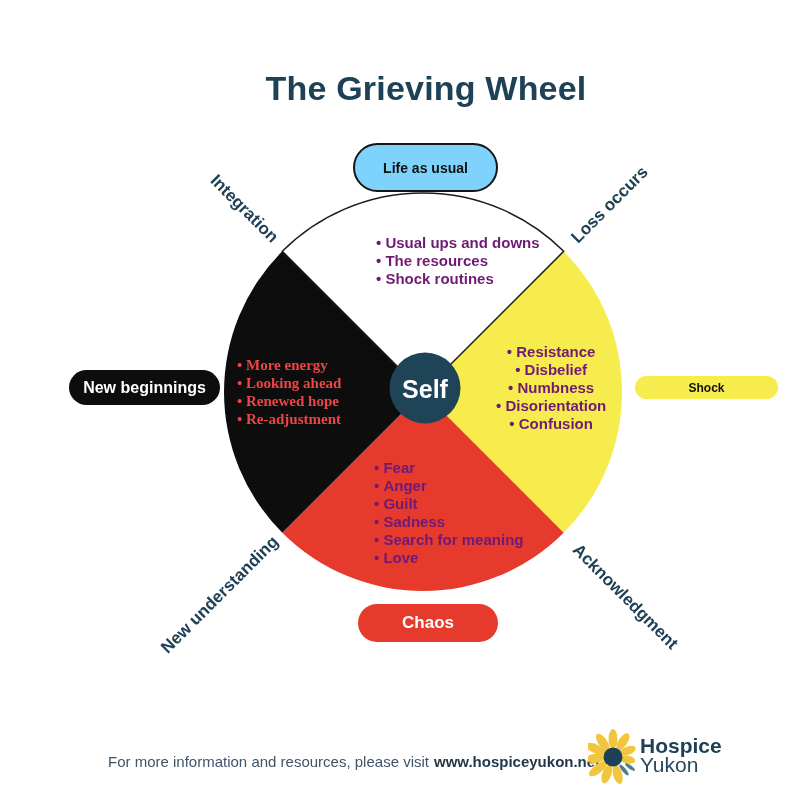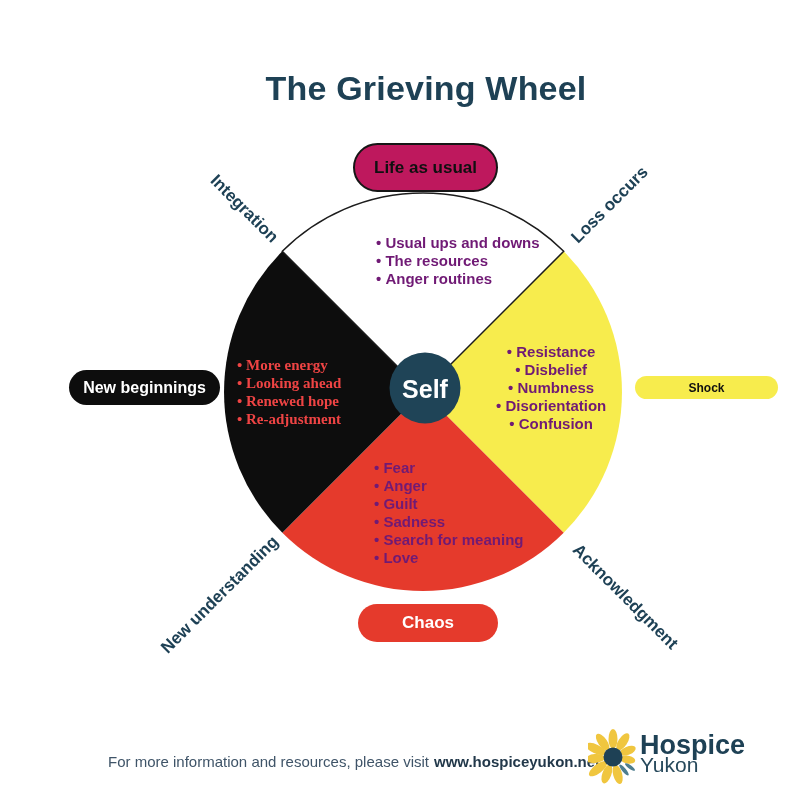--- a/index.html
+++ b/index.html
@@ -20,21 +20,21 @@
     margin-left:40px;
   }
   .title{
     position:absolute;left:0;top:69px;width:772px;text-align:center;
     font-size:34px;font-weight:700;color:var(--ink);letter-spacing:.2px;
   }
   .pill{
     position:absolute;display:flex;align-items:center;justify-content:center;
     border-radius:999px;font-weight:700;box-sizing:border-box;white-space:nowrap;
   }
-  .pill-life{left:313px;top:143px;width:145px;height:49px;background:#be185d;border:2px solid #161616;color:#101010;font-size:17px;}
+  .pill-life{left:313px;top:143px;width:145px;height:49px;background:#7dd3fc;border:2px solid #161616;color:#101010;font-size:14px;}
   .pill-newb{left:29px;top:370px;width:151px;height:35px;background:var(--blk);color:#fff;font-size:16px;}
   .pill-shock{left:595px;top:376px;width:143px;height:23px;background:var(--yellow);color:#101010;font-size:12px;}
   .pill-chaos{left:318px;top:604px;width:140px;height:38px;background:var(--red);color:#fff;font-size:17px;}
   .wheel{position:absolute;left:182px;top:191px;width:402px;height:402px;}
   .wheel svg{position:absolute;left:0;top:0;}
   .qlist{
     position:absolute;margin:0;padding:0;list-style:none;
     font-size:15px;line-height:18px;font-weight:700;color:#701a75;white-space:nowrap;
   }
   .qlist li::before{content:"\2022\00a0";}
@@ -55,21 +55,21 @@
   .lbl-loss{left:570px;top:205px;}
   .lbl-newund{left:180px;top:595px;}
   .lbl-ack{left:585px;top:597px;}
   .footer{
     position:absolute;left:68px;top:753px;font-size:15px;color:var(--footer-ink);white-space:nowrap;
   }
   .footer .site{font-weight:700;color:var(--footer-bold);margin-left:5px;}
   .logo{position:absolute;left:548px;top:722px;width:160px;height:66px;}
   .logo-flower{position:absolute;left:0;top:2px;}
   .logo-words{position:absolute;left:52px;top:14px;line-height:19px;}
-  .logo-line1{font-size:27px;font-weight:700;color:var(--ink);}
+  .logo-line1{font-size:21px;font-weight:700;color:var(--ink);}
   .logo-line2{font-size:21px;font-weight:400;color:#27495c;}
 </style>
 </head>
 <body>
 
 <div class="page">
 
   <div class="title">The Grieving Wheel</div>
 
   <div class="pill pill-life">
@@ -81,21 +81,21 @@
       <path d="M201,201 L341.7,60.3 A199,199 0 0 1 341.7,341.7 Z" fill="#f7ec4d"></path>
       <path d="M201,201 L341.7,341.7 A199,199 0 0 1 60.3,341.7 Z" fill="#e53a2c"></path>
       <path d="M201,201 L60.3,341.7 A199,199 0 0 1 60.3,60.3 Z" fill="#0d0d0d"></path>
       <path d="M201,201 L60.3,60.3 A199,199 0 0 1 341.7,60.3 Z" fill="#ffffff" stroke="#1c1c1c" stroke-width="1.5"></path>
       <circle cx="203" cy="197" r="35.5" fill="#1f4457"></circle>
     </svg>
 
     <ul class="qlist list-usual">
       <li>Usual ups and downs</li>
       <li>The resources</li>
-      <li>Anger routines</li>
+      <li>Shock routines</li>
     </ul>
 
     <ul class="qlist list-shock">
       <li>Resistance</li>
       <li>Disbelief</li>
       <li>Numbness</li>
       <li>Disorientation</li>
       <li>Confusion</li>
     </ul>
 

